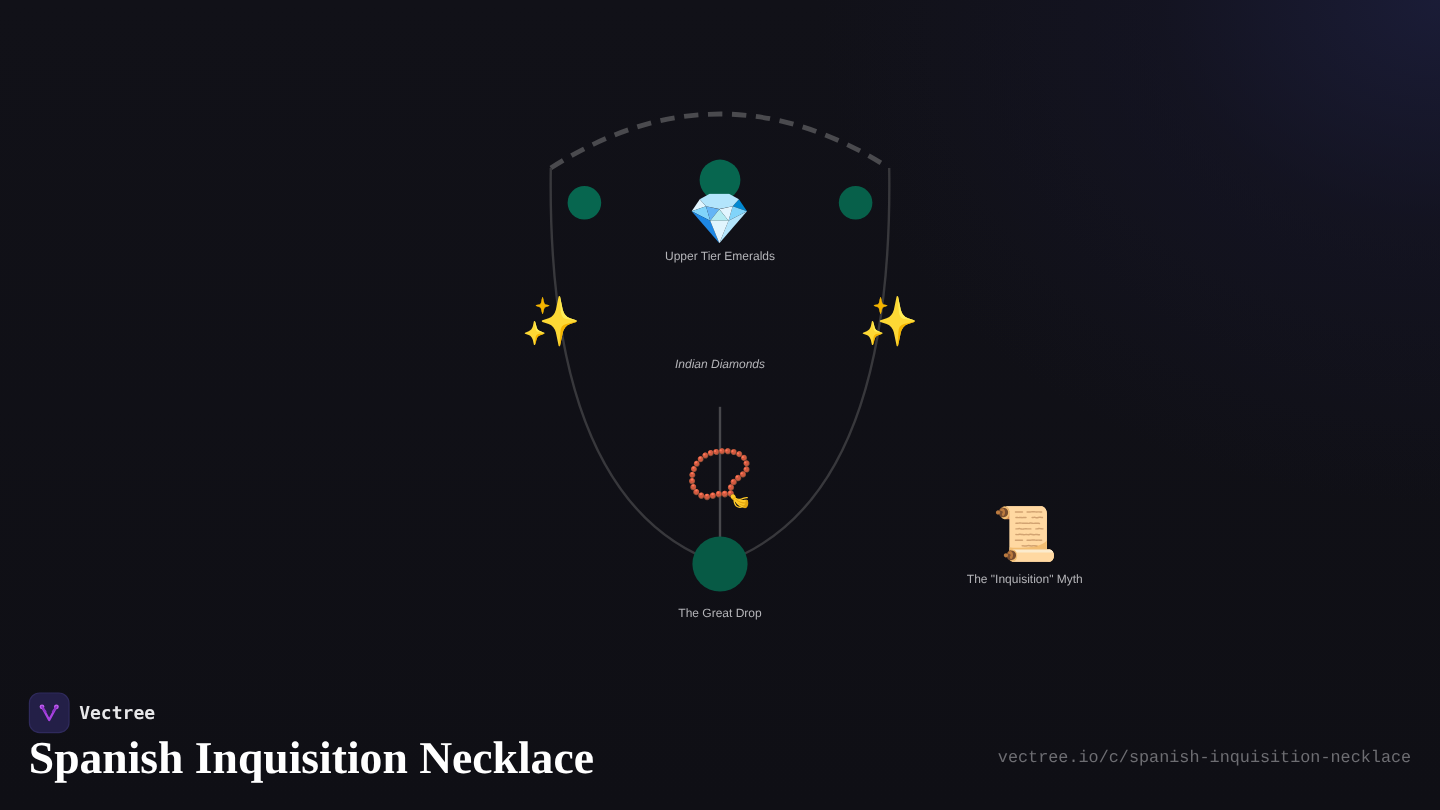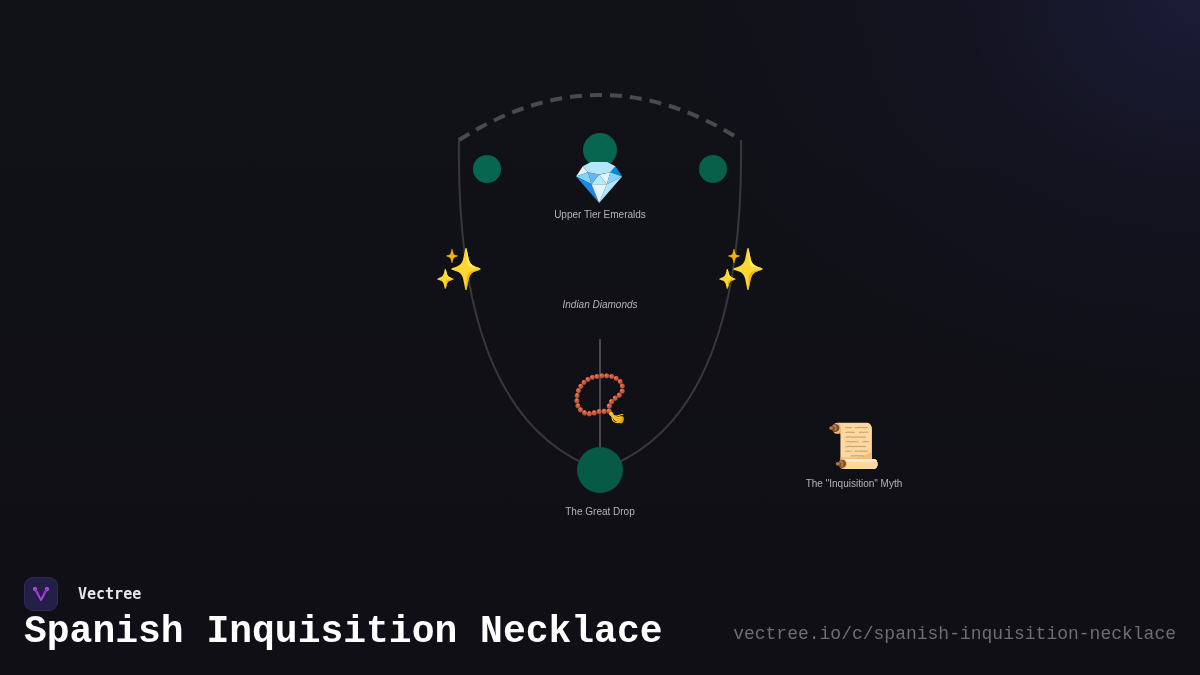--- a/index.html
+++ b/index.html
@@ -20,41 +20,41 @@
       font-size: 10px; color: #b4b4b8; white-space: nowrap;
       font-family: "Liberation Sans", sans-serif;
     }
     .emoji {
       position: absolute; transform: translate(-50%, -50%);
       font-size: 40px; line-height: 1;
       font-family: "DejaVu Sans", sans-serif;
     }
     .footer-brand {
       position: absolute; left: 24px; top: 577px;
-      display: flex; align-items: center; gap: 20px;
+      display: flex; align-items: center; gap: 8px;
     }
     .brand-logo {
       width: 34px; height: 34px; border-radius: 9px;
       background: #231f47; border: 1px solid #2f2a5c;
       display: flex; align-items: center; justify-content: center;
       box-sizing: border-box;
     }
     .brand-name {
       font-family: "DejaVu Sans Mono", monospace; font-weight: bold;
       font-size: 15px; color: #e8e8ea;
     }
     .page-title {
       position: absolute; left: 24px; top: 610px;
-      font-family: Liberation Mono, monospace; font-weight: bold;
+      font-family: Liberation Serif, serif; font-weight: bold;
       font-size: 38px; color: #ffffff; letter-spacing: 0px; white-space: nowrap;
     }
     .page-url {
       position: absolute; right: 24px; top: 624px;
       font-family: "Liberation Mono", monospace;
-      font-size: 18px; color: #6d6d72; white-space: nowrap;
+      font-size: 14px; color: #6d6d72; white-space: nowrap;
     }
   </style>
 </head>
 <body>
 
 <div class="bg-glow"></div>
 
 <svg class="diagram" width="1200" height="675" viewBox="0 0 1200 675">
 
   <path d="M459 140 Q600 50 741 140" fill="none" stroke="#4a4a4e" stroke-width="4" stroke-dasharray="12 8"></path>

